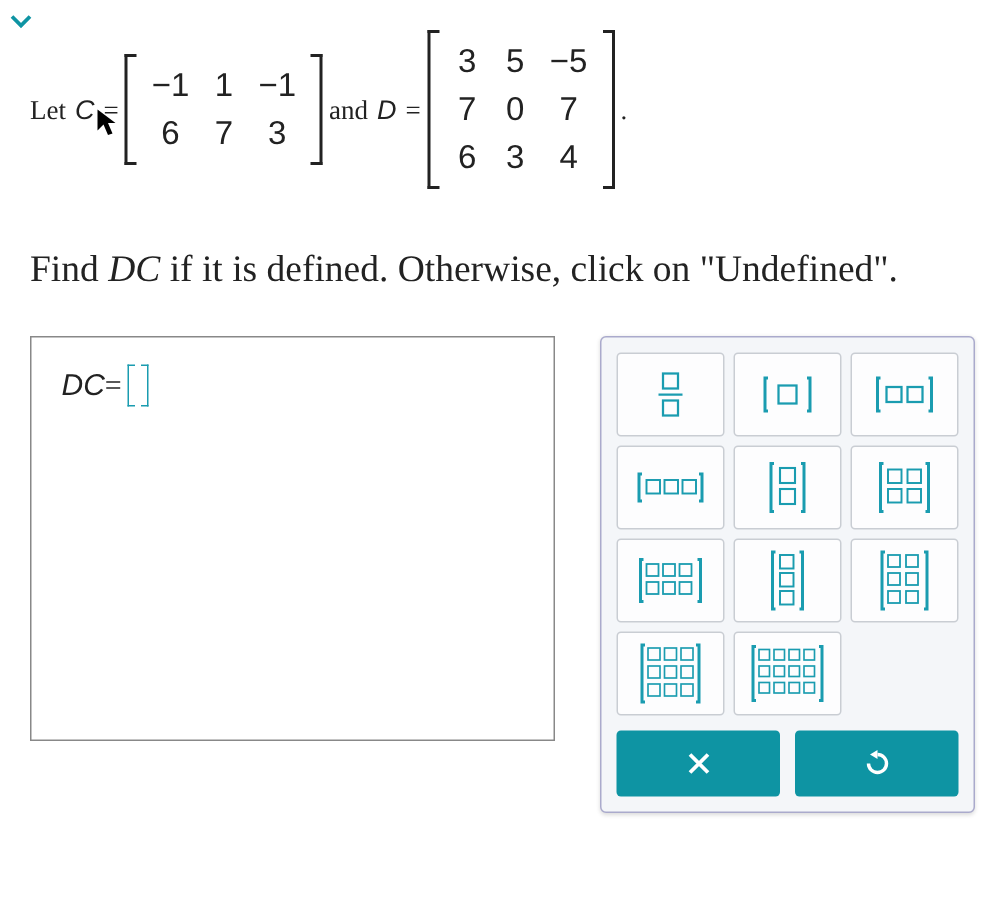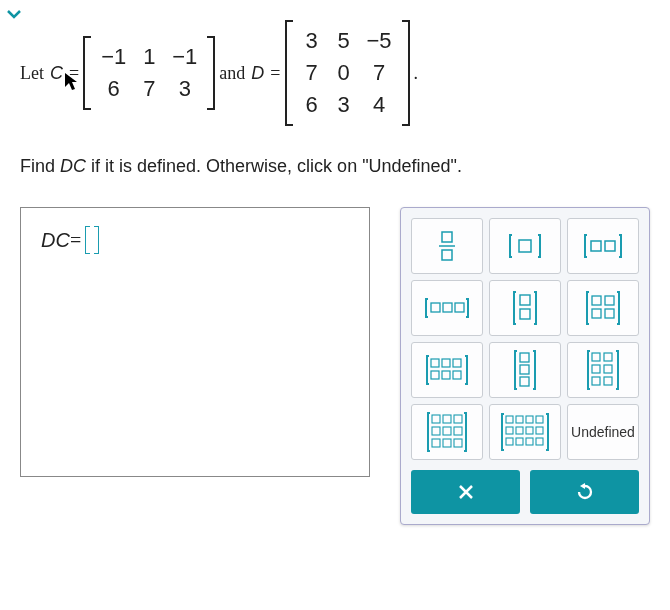--- a/index.html
+++ b/index.html
@@ -42,22 +42,23 @@
   .matrix-body {
     display: grid;
     gap: 6px 14px;
     padding: 8px 10px;
     font-size: 22px;
   }
   .m2x3 { grid-template-columns: repeat(3, auto); grid-template-rows: repeat(2, auto); }
   .m3x3 { grid-template-columns: repeat(3, auto); grid-template-rows: repeat(3, auto); }
   .cell { text-align: center; min-width: 18px; }
   .instruction {
-    margin-top: 30px;
-    font-size: 18px;
+    margin-top: 40px;
+    font-size: 25px;
+    font-family: Liberation Serif, serif;
   }
   .workspace {
     margin-top: 30px;
     display: flex;
     gap: 30px;
     align-items: flex-start;
   }
   .answer-box {
     width: 350px;
     height: 270px;
@@ -303,23 +304,20 @@
         <rect x="6" y="15" width="7" height="7" fill="none" stroke="#1a9cb0" stroke-width="1.1"></rect>
             <rect x="16" y="15" width="7" height="7" fill="none" stroke="#1a9cb0" stroke-width="1.1"></rect>
             <rect x="26" y="15" width="7" height="7" fill="none" stroke="#1a9cb0" stroke-width="1.1"></rect>
             <rect x="36" y="15" width="7" height="7" fill="none" stroke="#1a9cb0" stroke-width="1.1"></rect>
         <rect x="6" y="26" width="7" height="7" fill="none" stroke="#1a9cb0" stroke-width="1.1"></rect>
             <rect x="16" y="26" width="7" height="7" fill="none" stroke="#1a9cb0" stroke-width="1.1"></rect>
             <rect x="26" y="26" width="7" height="7" fill="none" stroke="#1a9cb0" stroke-width="1.1"></rect>
             <rect x="36" y="26" width="7" height="7" fill="none" stroke="#1a9cb0" stroke-width="1.1"></rect>
         </svg>
       </div>
-      <div class="tool">
-        <span class="tool-label">Undefined</span>
-      </div>
     </div>
 
     <div class="action-row">
       <button class="action-btn">
         <svg width="18" height="18" viewBox="0 0 18 18">
             <path d="M3 3 L15 15 M15 3 L3 15" stroke="#fff" stroke-width="2.5" fill="none"></path>
           </svg>
       </button>
       <button class="action-btn">
         <svg width="20" height="20" viewBox="0 0 20 20">

